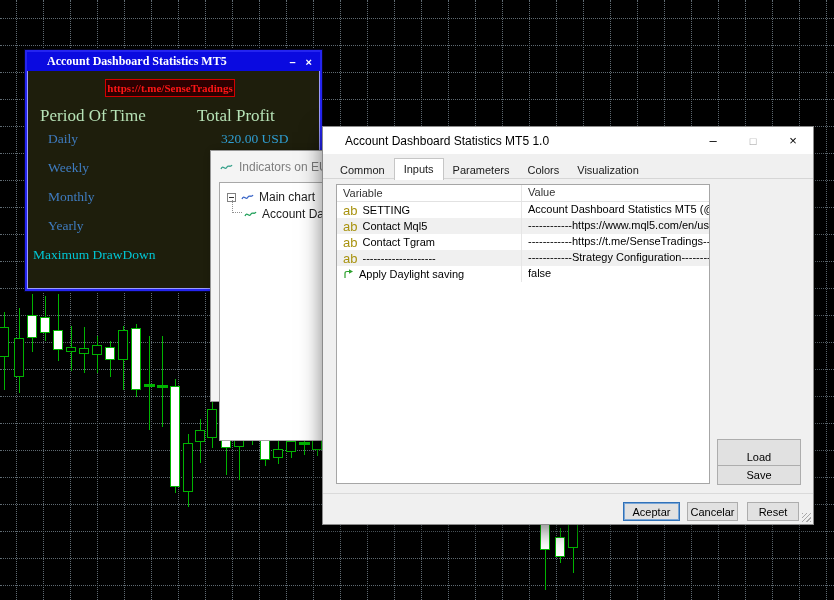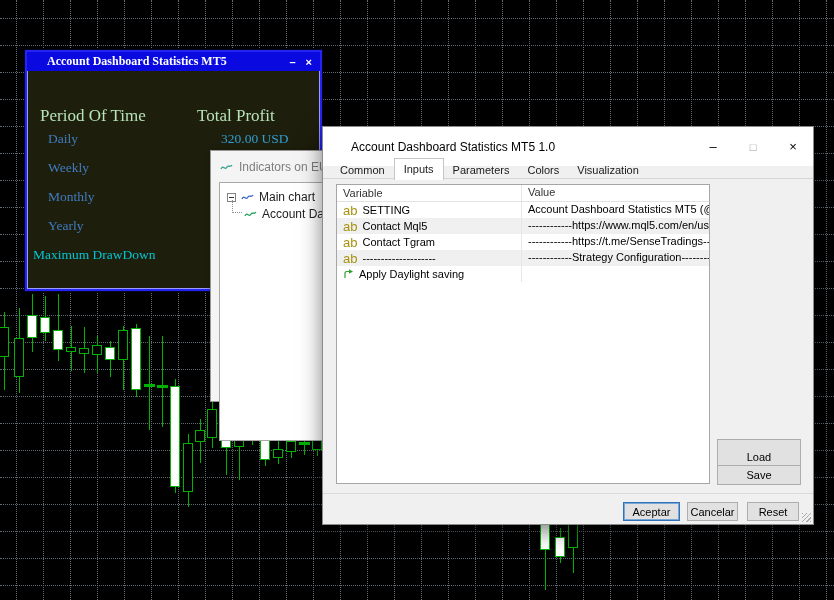--- a/index.html
+++ b/index.html
@@ -49,21 +49,21 @@
   .expander { width:9px; height:9px; border:1px solid #828282; background:#fff; position:relative; flex:0 0 9px; }
   .expander::after { content:""; position:absolute; left:1px; top:3px; width:5px; height:1px; background:#333; }
   .sq { flex:0 0 13px; }
   .sq-blue { color:#3a66c8; }
   .sq-green { color:#21a05a; }
   .sq-teal { color:#35a08a; }
 
   
   .dialog { position:absolute; left:322px; top:126px; width:492px; height:399px; z-index:30;
     background:#f0f0f0; border:1px solid #8b8b8b; box-shadow:0 6px 20px rgba(0,0,0,.5); font-size:11px; color:#000; }
-  .dlg-title { height:39px; background:#fff; display:flex; align-items:center; padding-left:28px; font-size:12px; }
+  .dlg-title { height:27px; background:#fff; display:flex; align-items:center; padding-left:22px; font-size:12px; }
   .dlg-ctrls { margin-left:auto; display:flex; height:100%; }
   .dlg-ctrls .wbtn { width:40px; display:flex; align-items:center; justify-content:center; font-size:13px; cursor:default; }
   .wbtn.max { color:#9a9a9a; font-size:11px; }
   .tabs { position:absolute; left:8px; top:31px; display:flex; align-items:flex-end; }
   .tab { padding:3px 9px 4px; color:#1a1a1a; cursor:default; }
   .tab.active { background:#fff; border:1px solid #c6c6c6; border-bottom:none; padding:4px 9px 5px; position:relative; z-index:2; }
   .tabline { position:absolute; left:0; right:0; top:51px; border-top:1px solid #d6d6d6; }
   .ptable { position:absolute; left:13px; top:57px; width:374px; height:300px; background:#fff; border:1px solid #a6a6a6; overflow:hidden; }
   .prow { display:flex; height:16px; line-height:15px; }
   .prow.head { height:17px; color:#333; border-bottom:1px solid #e2e2e2; }
@@ -204,20 +204,21 @@
   </div>
 
   <div class="dashboard">
     <div class="dash-title">
       <span>Account Dashboard Statistics MT5</span>
       <span class="dash-ctrls">
         <span>–</span>
         <span>×</span>
       </span>
     </div>
+    <div class="link-box">https://t.me/SenseTradings</div>
     <div class="dash-head">
       <span>Period Of Time</span>
       <span>Total Profit</span>
     </div>
     <div class="dash-rows">
       <div class="dash-row">
         <span class="lbl">Daily</span>
         <span class="val">320.00 USD</span>
       </div>
       <div class="dash-row">
@@ -315,20 +316,21 @@
         <span class="c2">------------Strategy Configuration------------</span>
       </div>
       <div class="prow">
         <span class="c1">
           <svg class="bool-icon" width="11" height="10" viewBox="0 0 11 10">
               <path d="M2 9 V4.5 Q2 2.5 4 2.5 H7" fill="none" stroke="#2ea12e" stroke-width="1.2"></path>
               <path d="M6 0.2 L10 2.5 L6 4.8 Z" fill="#2ea12e"></path>
             </svg>
           <span>Apply Daylight saving</span>
         </span>
+        <span class="c2">false</span>
       </div>
     </div>
 
     <div class="btn load">Load</div>
     <div class="btn save">Save</div>
     <div class="btnsep"></div>
     <div class="btn accept">Aceptar</div>
     <div class="btn cancel">Cancelar</div>
     <div class="btn reset">Reset</div>
     <div class="grip"></div>

